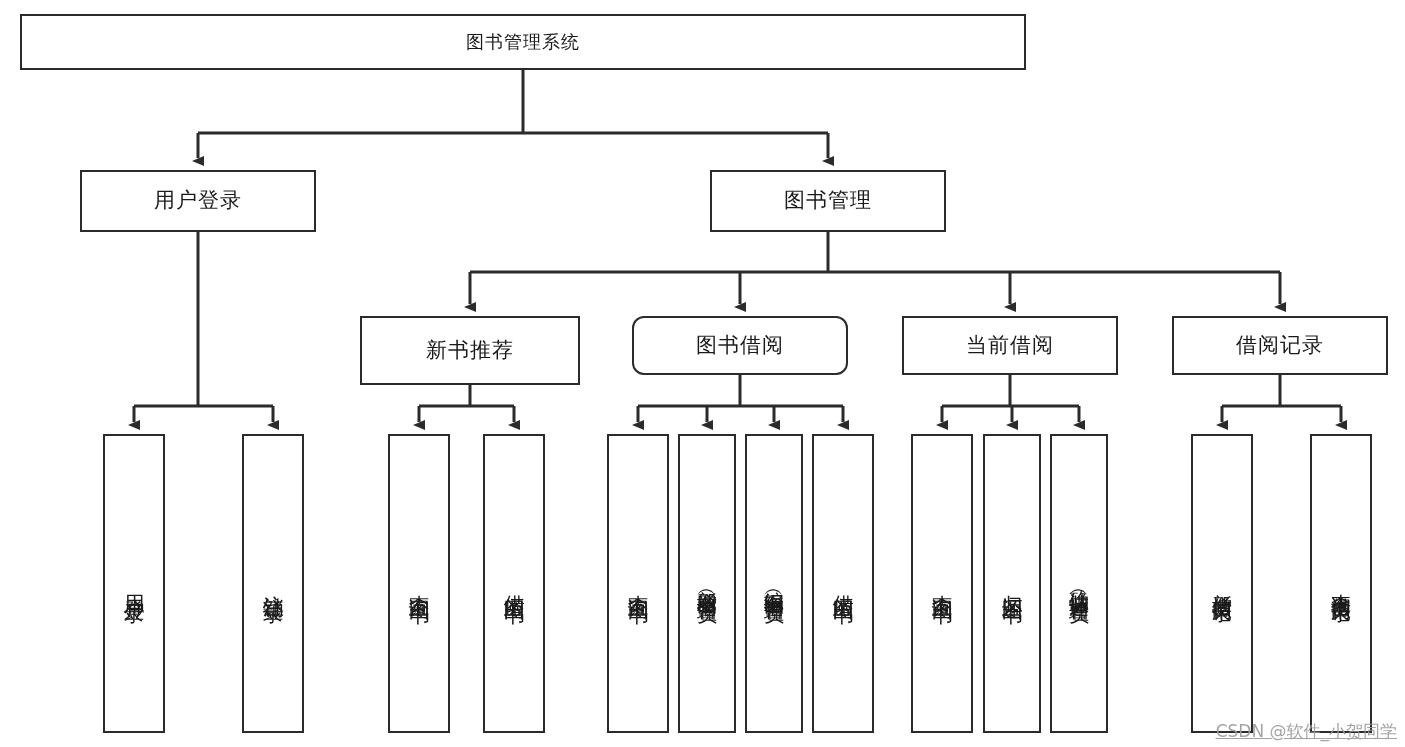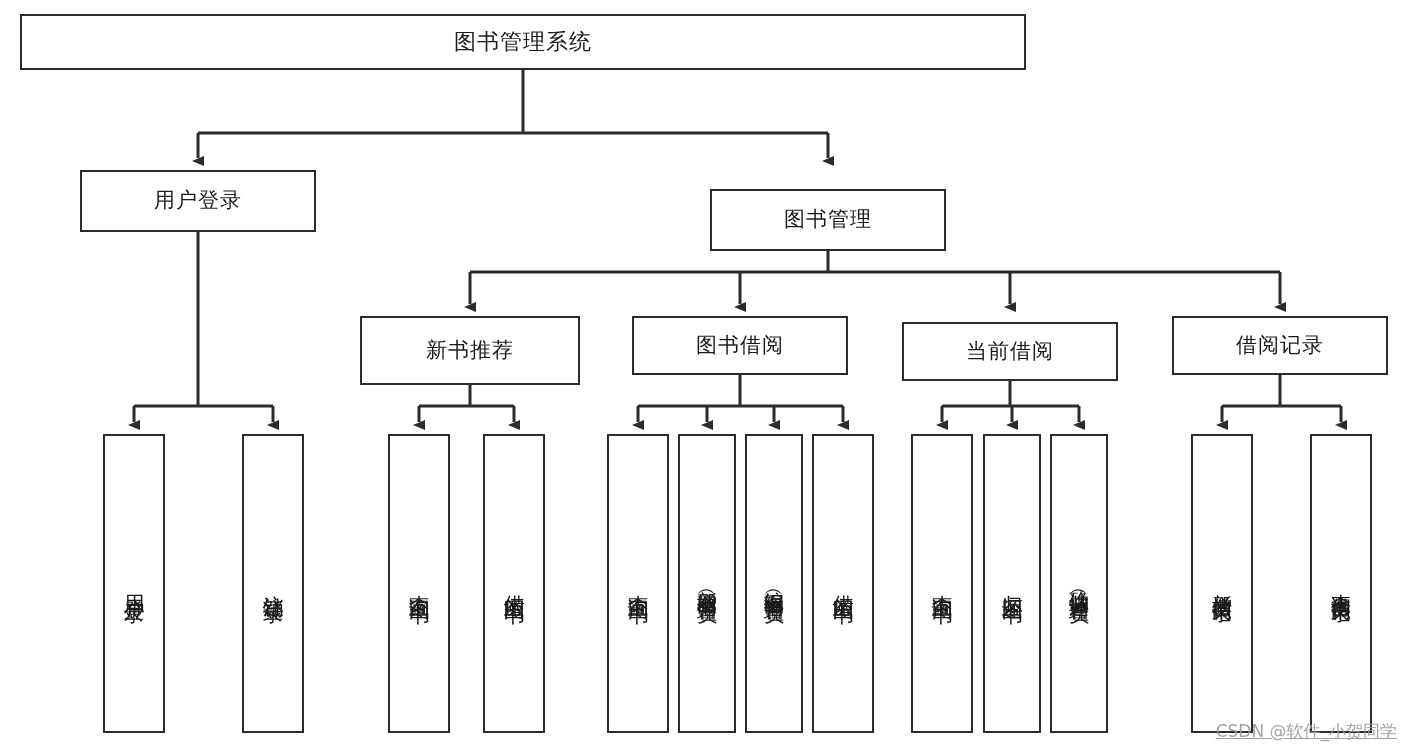--- a/index.html
+++ b/index.html
@@ -29,21 +29,21 @@
     color: #1a1a1a;
     font-family: "DejaVu Sans", "Liberation Sans", sans-serif;
   }
   .node.horiz {
     font-size: 21px;
     letter-spacing: 1px;
     line-height: 1.2;
     white-space: nowrap;
   }
   .node.root {
-    font-size: 22px;
+    font-size: 18px;
   }
   .node.vert {
     writing-mode: vertical-rl;
     text-orientation: upright;
     font-size: 21px;
     line-height: 1.25;
     letter-spacing: 3px;
     padding-top: 4px;
     padding-bottom: 4px;
     align-items: center;
@@ -122,30 +122,30 @@
       </g>
   </svg>
 
   <div id="nodes-layer">
       <div class="node horiz root" style="left: 20px; top: 14px; width: 1006px; height: 56px;">
         <span>图书管理系统</span>
       </div>
       <div class="node horiz" style="left: 80px; top: 170px; width: 236px; height: 62px;">
         <span>用户登录</span>
       </div>
-      <div class="node horiz" style="left: 710px; top: 170px; width: 236px; height: 62px; margin-top: 19px;">
+      <div class="node horiz" style="left: 710px; top: 170px; width: 236px; height: 62px;">
         <span>图书管理</span>
       </div>
       <div class="node horiz" style="left: 360px; top: 316px; width: 220px; height: 69px;">
         <span>新书推荐</span>
       </div>
-      <div class="node horiz" style="left: 632px; top: 316px; width: 216px; height: 59px;">
+      <div class="node horiz" style="left: 632px; top: 316px; width: 216px; height: 59px; border-radius: 12px;">
         <span>图书借阅</span>
       </div>
-      <div class="node horiz" style="left: 902px; top: 316px; width: 216px; height: 59px; margin-top: 6px;">
+      <div class="node horiz" style="left: 902px; top: 316px; width: 216px; height: 59px;">
         <span>当前借阅</span>
       </div>
       <div class="node horiz" style="left: 1172px; top: 316px; width: 216px; height: 59px;">
         <span>借阅记录</span>
       </div>
       <div class="node vert" style="left: 103px; top: 434px; width: 62px; height: 299px;">
         <span>用户登录</span>
       </div>
       <div class="node vert" style="left: 242px; top: 434px; width: 62px; height: 299px;">
         <span>注销登录</span>

